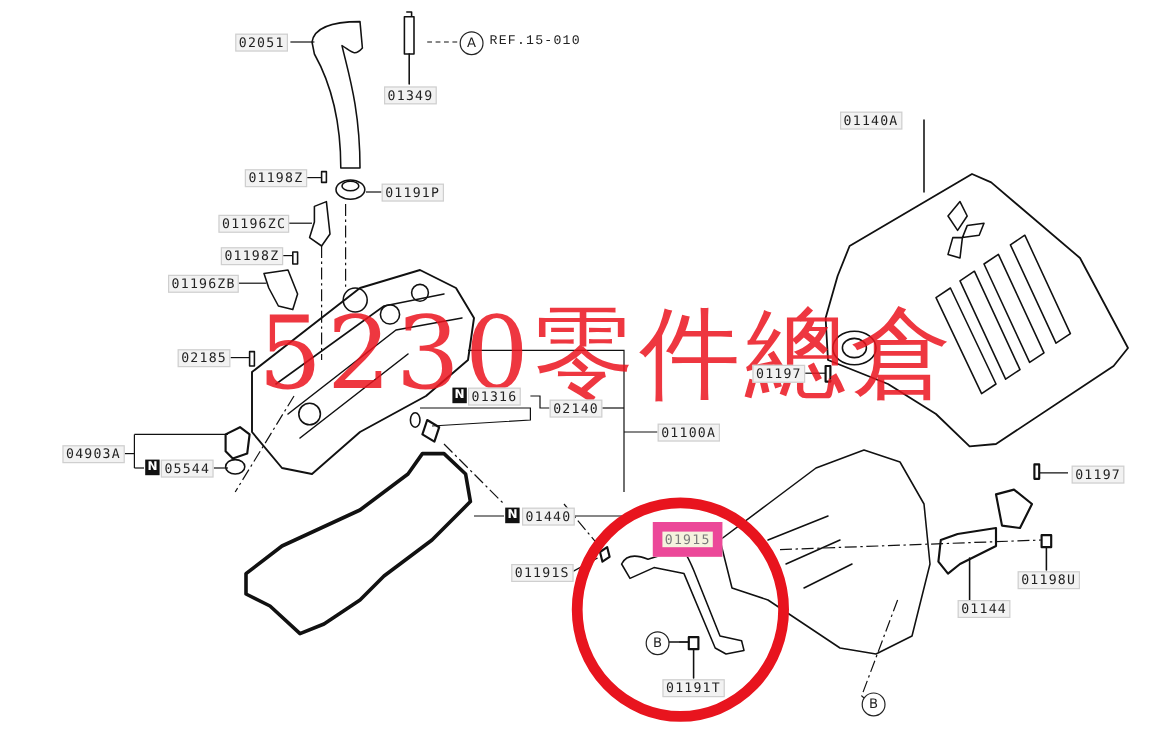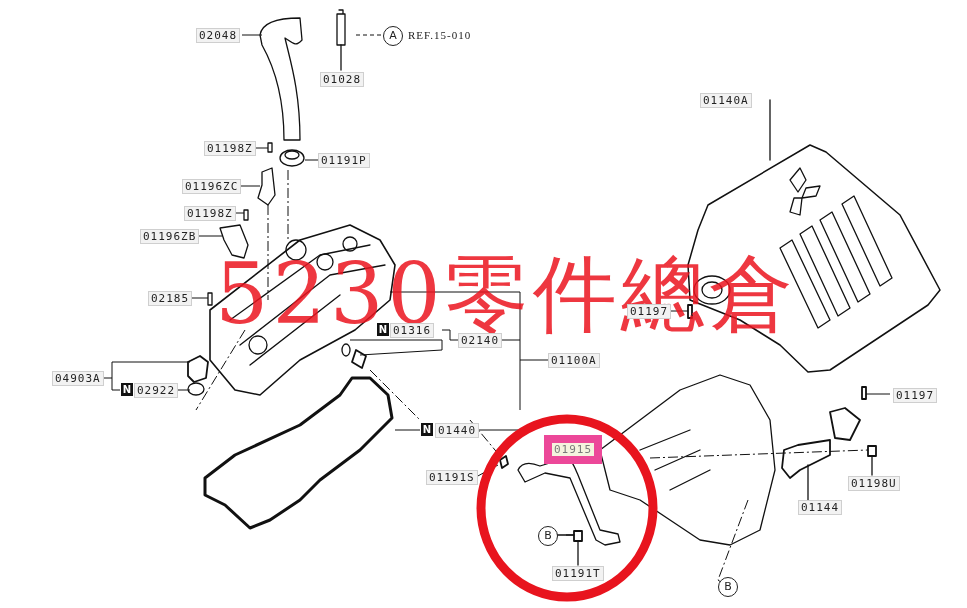--- a/index.html
+++ b/index.html
@@ -1,21 +1,21 @@
 <!DOCTYPE html>
 <html><head>
 <meta charset="utf-8">
 <style>
   html, body { margin:0; padding:0; background:#ffffff; }
   body { width:967px; height:608px; position:relative; overflow:hidden; font-family:"DejaVu Sans", sans-serif; }
   #diagram { position:absolute; left:0; top:0; width:967px; height:608px; }
   .lbl { position:absolute; font-family:"DejaVu Sans Mono", monospace; font-size:11px; letter-spacing:1px; color:#222; background:#f2f2f2; border:1px solid #cfcfcf; padding:0 2px; line-height:13px; white-space:nowrap; }
   .lbl.sel { background:#f5f3de; border:8px solid #ec4899; color:#7a7a7a; }
   .nbadge { position:absolute; width:12px; height:13px; background:#111; color:#fff; font-family:"DejaVu Sans", sans-serif; font-weight:bold; font-size:10px; line-height:13px; text-align:center; }
-  .ref { position:absolute; font-family:Liberation Serif, serif; font-size:11px; letter-spacing:1px; color:#222; line-height:13px; white-space:nowrap; }
+  .ref { position:absolute; font-family:Liberation Mono, monospace; font-size:11px; letter-spacing:1px; color:#222; line-height:13px; white-space:nowrap; }
   .circ { position:absolute; width:18px; height:18px; border:1.3px solid #222; border-radius:50%; font-family:"DejaVu Sans", sans-serif; font-size:11px; line-height:18px; text-align:center; color:#222; background:#fff; }
   .wm { position:absolute; left:215px; top:238px; font-family:"DejaVu Serif", serif; font-size:84px; color:rgba(235,20,30,0.85); letter-spacing:4px; white-space:nowrap; pointer-events:none; }
 </style>
 </head>
 <body>
 
 <div id="diagram">
 
   <svg width="967" height="608" viewBox="0 0 967 608" style="position:absolute;left:0;top:0">
     <g fill="none" stroke="#111" stroke-width="1.3" stroke-linecap="round" stroke-linejoin="round">
@@ -123,35 +123,35 @@
         <line x1="718" y1="580" x2="726" y2="586"></line>
         <line x1="470" y1="420" x2="500" y2="456"></line>
       </g>
     </g>
 
     <ellipse cx="567" cy="508" rx="86" ry="89" fill="none" stroke="#e8141e" stroke-width="9"></ellipse>
   </svg>
 
   <div class="wm">5230零件總倉</div>
 
-  <span class="lbl" style="left:196px;top:28px">02048</span>
-  <span class="lbl" style="left:320px;top:72px">01028</span>
+  <span class="lbl" style="left:196px;top:28px">02051</span>
+  <span class="lbl" style="left:320px;top:72px">01349</span>
   <span class="circ" style="left:383px;top:26px">A</span>
   <span class="ref" style="left:408px;top:29px">REF.15-010</span>
 
   <span class="lbl" style="left:204px;top:141px">01198Z</span>
   <span class="lbl" style="left:318px;top:153px">01191P</span>
   <span class="lbl" style="left:182px;top:179px">01196ZC</span>
   <span class="lbl" style="left:184px;top:206px">01198Z</span>
   <span class="lbl" style="left:140px;top:229px">01196ZB</span>
   <span class="lbl" style="left:148px;top:291px">02185</span>
 
   <span class="lbl" style="left:52px;top:371px">04903A</span>
   <span class="nbadge" style="left:121px;top:383px">N</span>
-  <span class="lbl" style="left:134px;top:383px">02922</span>
+  <span class="lbl" style="left:134px;top:383px">05544</span>
 
   <span class="nbadge" style="left:377px;top:323px">N</span>
   <span class="lbl" style="left:390px;top:323px">01316</span>
   <span class="lbl" style="left:458px;top:333px">02140</span>
   <span class="lbl" style="left:548px;top:353px">01100A</span>
 
   <span class="nbadge" style="left:421px;top:423px">N</span>
   <span class="lbl" style="left:435px;top:423px">01440</span>
   <span class="lbl" style="left:426px;top:470px">01191S</span>
 

